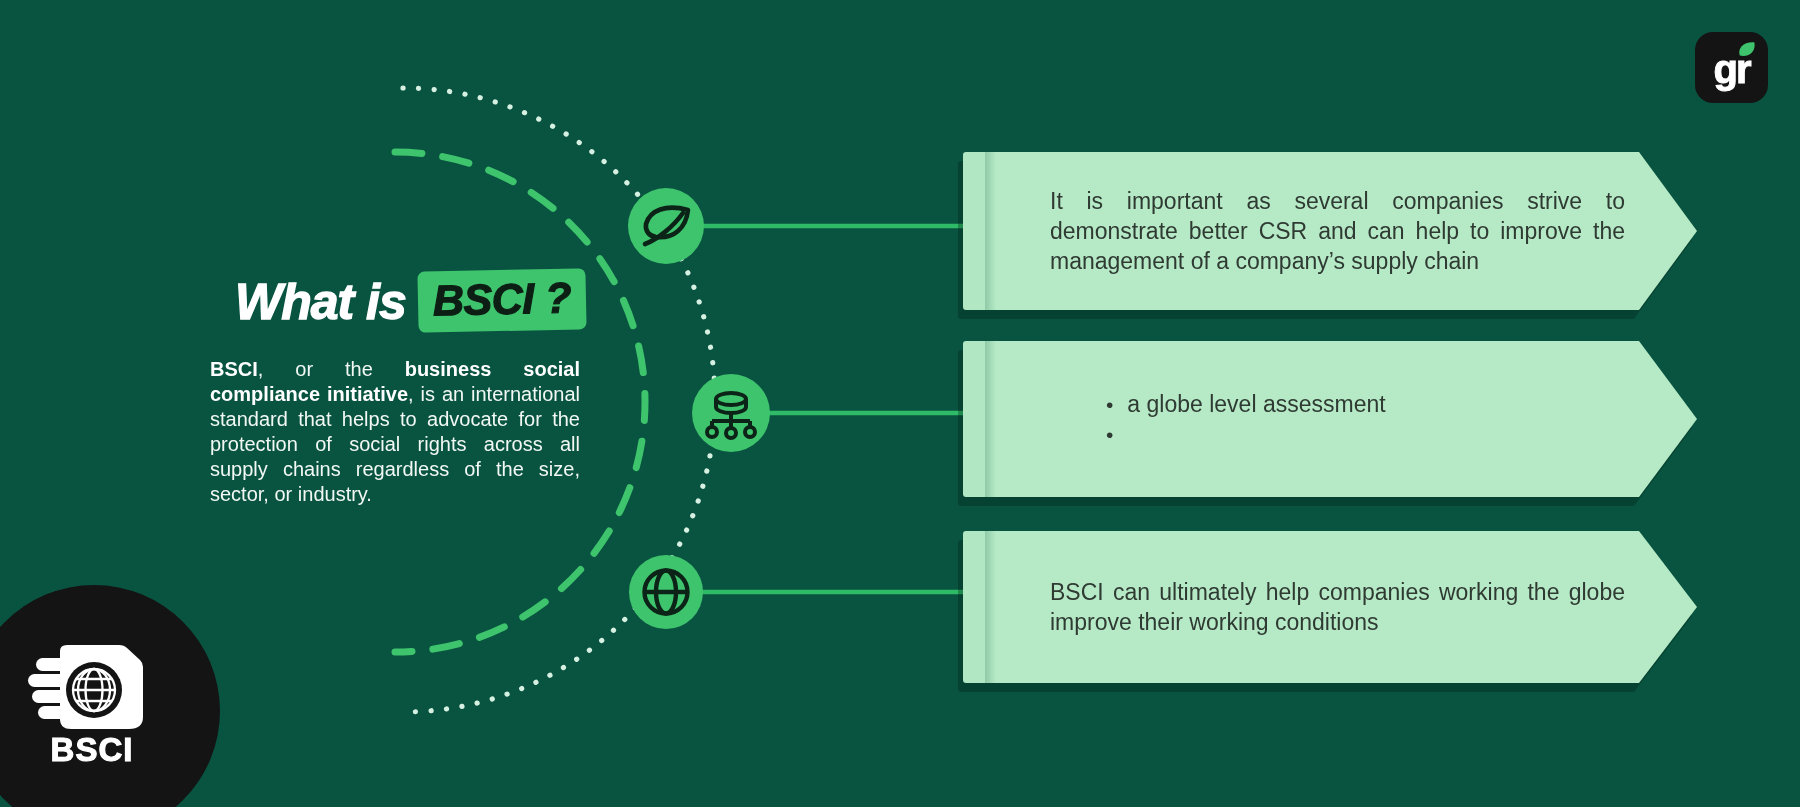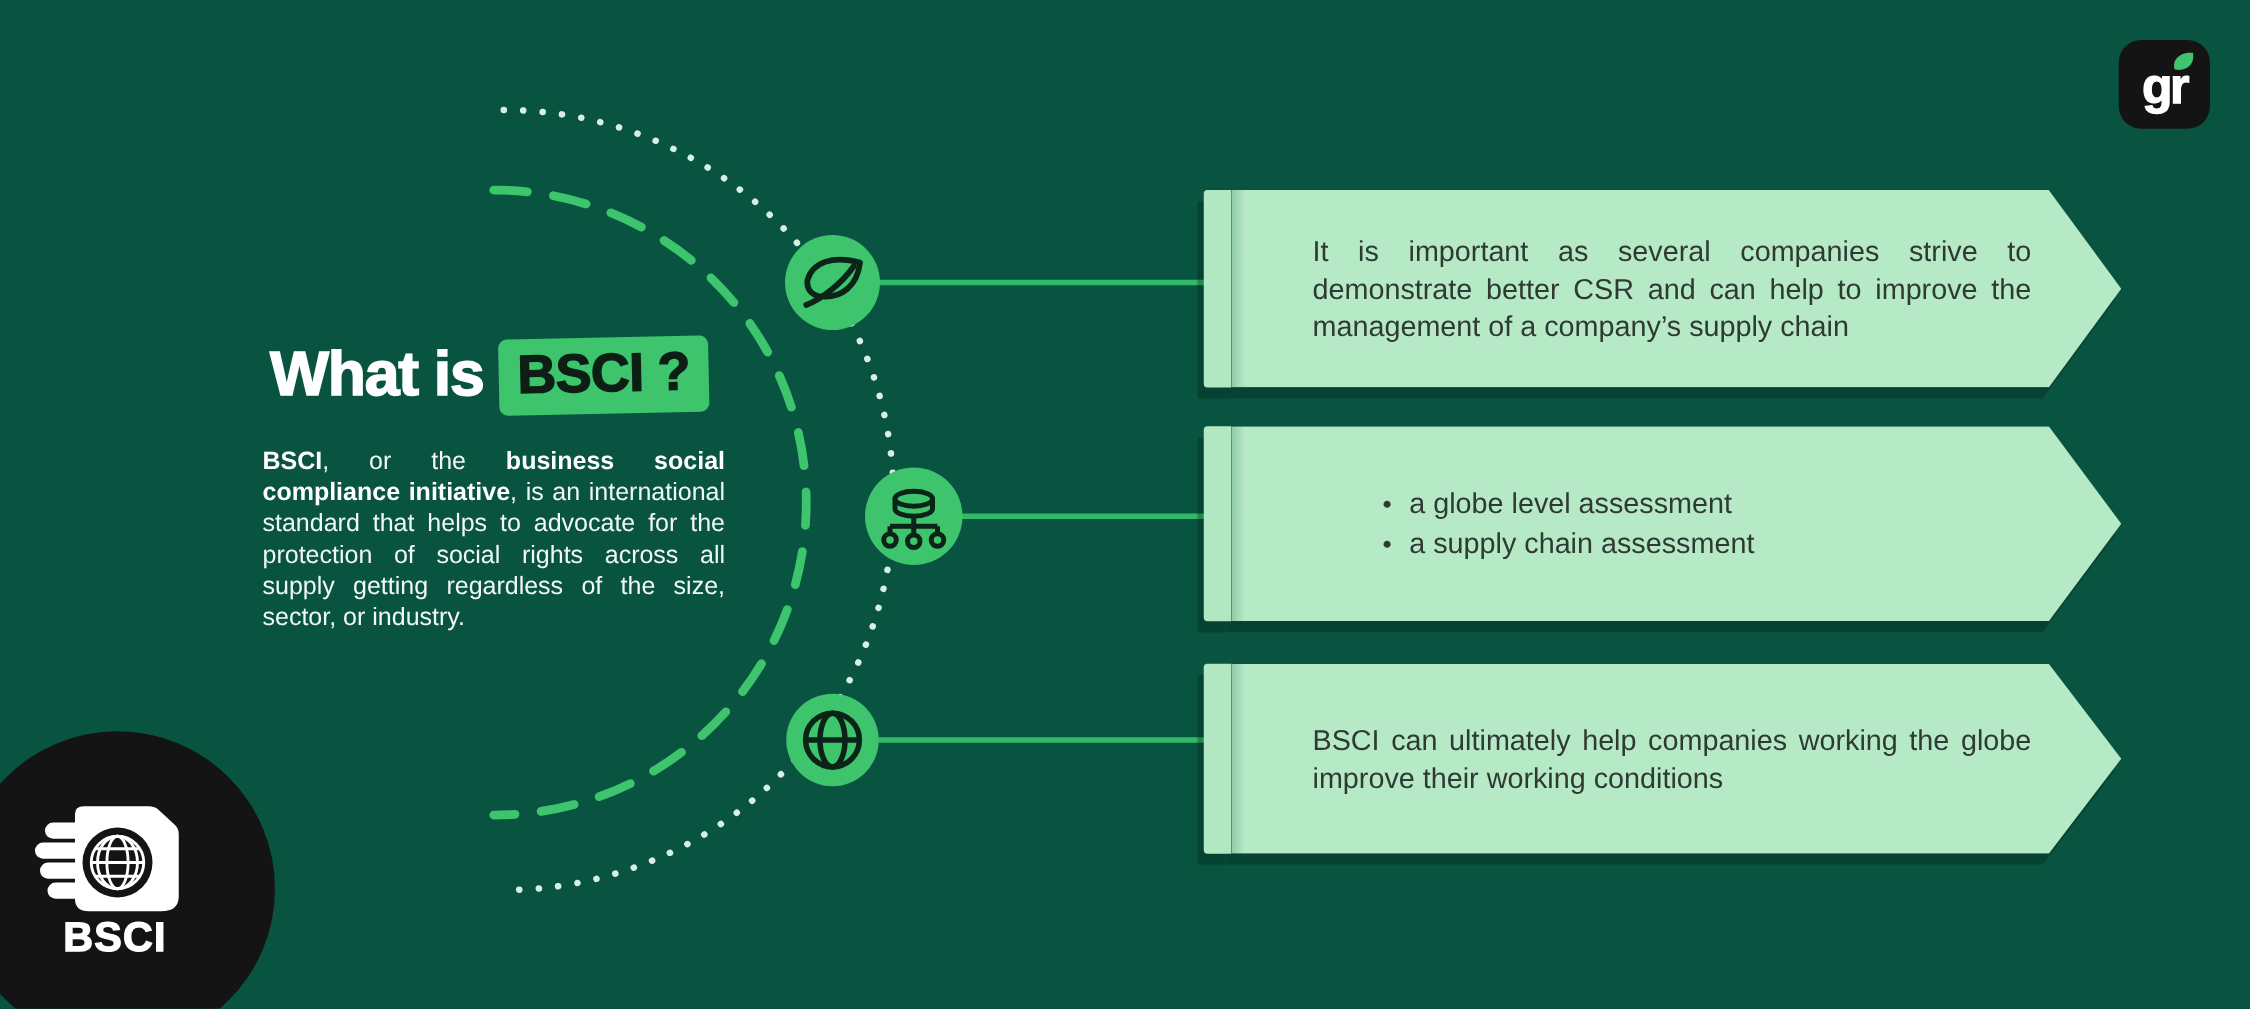--- a/index.html
+++ b/index.html
@@ -20,22 +20,22 @@
   body{
     position:relative;
     overflow:hidden;
     background:var(--background);
     font-family:"Liberation Sans", sans-serif;
   }
   svg.art{position:absolute;left:0;top:0;z-index:1;}
 
   
   .title-block{
-    position:absolute;left:216px;top:270px;z-index:2;
-    display:flex;align-items:flex-start;gap:12px;white-space:nowrap;
+    position:absolute;left:235px;top:270px;z-index:2;
+    display:flex;align-items:flex-end;gap:12px;white-space:nowrap;font-style:italic;
   }
   .title-regular{
     color:#ffffff;font-size:50px;font-weight:700;letter-spacing:-1px;
     -webkit-text-stroke:1.3px #ffffff;
   }
   .title-highlight{
     display:inline-block;background:var(--accent-green);color:#0d1f15;
     font-size:43px;font-weight:700;letter-spacing:-0.5px;
     padding:5px 15px 7px 15px;border-radius:7px;transform:rotate(-1.2deg);
     -webkit-text-stroke:1.2px #0d1f15;
@@ -137,40 +137,39 @@
     <ellipse cx="666" cy="592" rx="10" ry="21.5" fill="none" stroke="var(--icon-stroke)" stroke-width="4.4"></ellipse>
     <line x1="644.5" y1="592" x2="687.5" y2="592" stroke="var(--icon-stroke)" stroke-width="4.4"></line>
   </g>
 </svg>
 
 <div class="title-block">
   <span class="title-regular">What is</span>
   <span class="title-highlight">BSCI ?</span>
 </div>
 
-<p class="intro"><b>BSCI</b><span>, or the </span><b>business social compliance initiative</b><span>, is an international standard that helps to advocate for the protection of social rights across all supply getting regardless of the size, sector, or industry.</span></p>
+<p class="intro"><b>BSCI</b><span>, or the </span><b>business social compliance initiative</b><span>, is an international standard that helps to advocate for the protection of social rights across all supply chains regardless of the size, sector, or industry.</span></p>
 
 <div class="callout c1">
   <div class="tab"></div>
   <div class="arrow-body">
     <p class="justified">It is important as several companies strive to demonstrate better CSR and can help to improve the management of a company’s supply chain</p>
   </div>
 </div>
 
 <div class="callout c2">
   <div class="tab"></div>
   <div class="arrow-body">
     <ul>
         <li>
           <span class="dot">•</span>
           <span>a globe level assessment</span>
         </li>
         <li>
           <span class="dot">•</span>
-          <span>a supply chain assessment</span>
         </li>
       </ul>
   </div>
 </div>
 
 <div class="callout c3">
   <div class="tab"></div>
   <div class="arrow-body">
     <p class="justified">BSCI can ultimately help companies working the globe improve their working conditions</p>
   </div>

